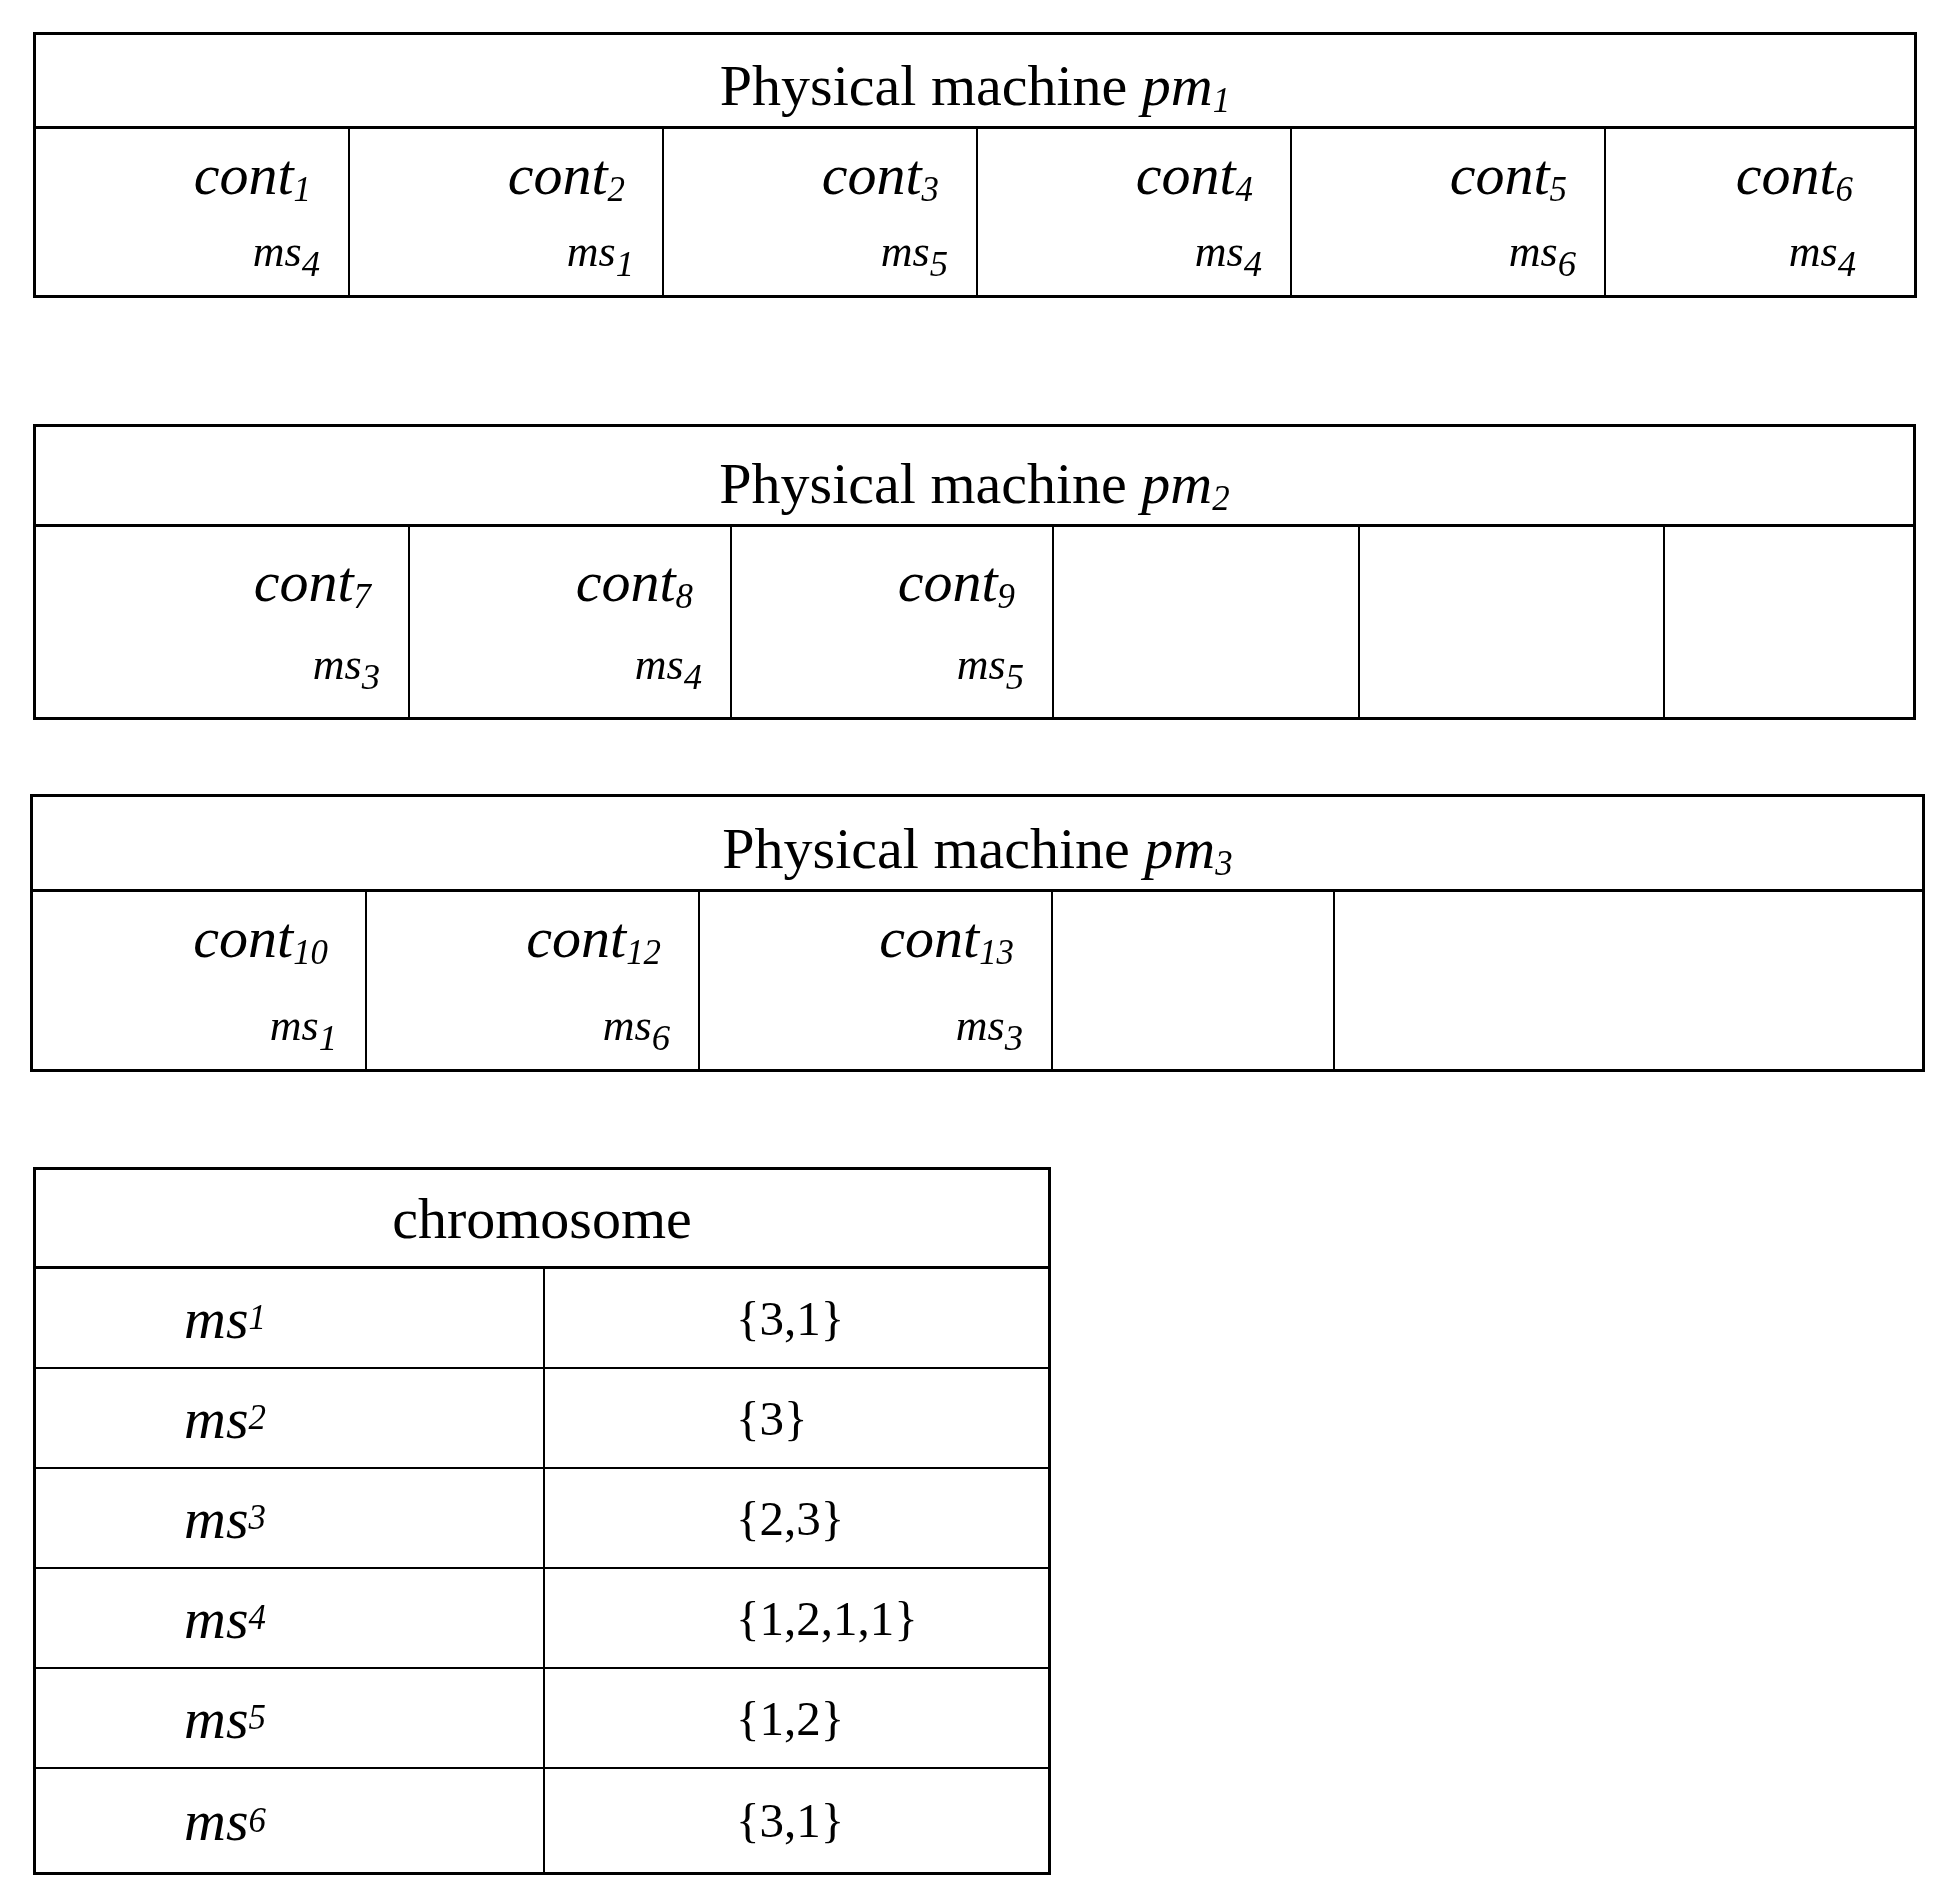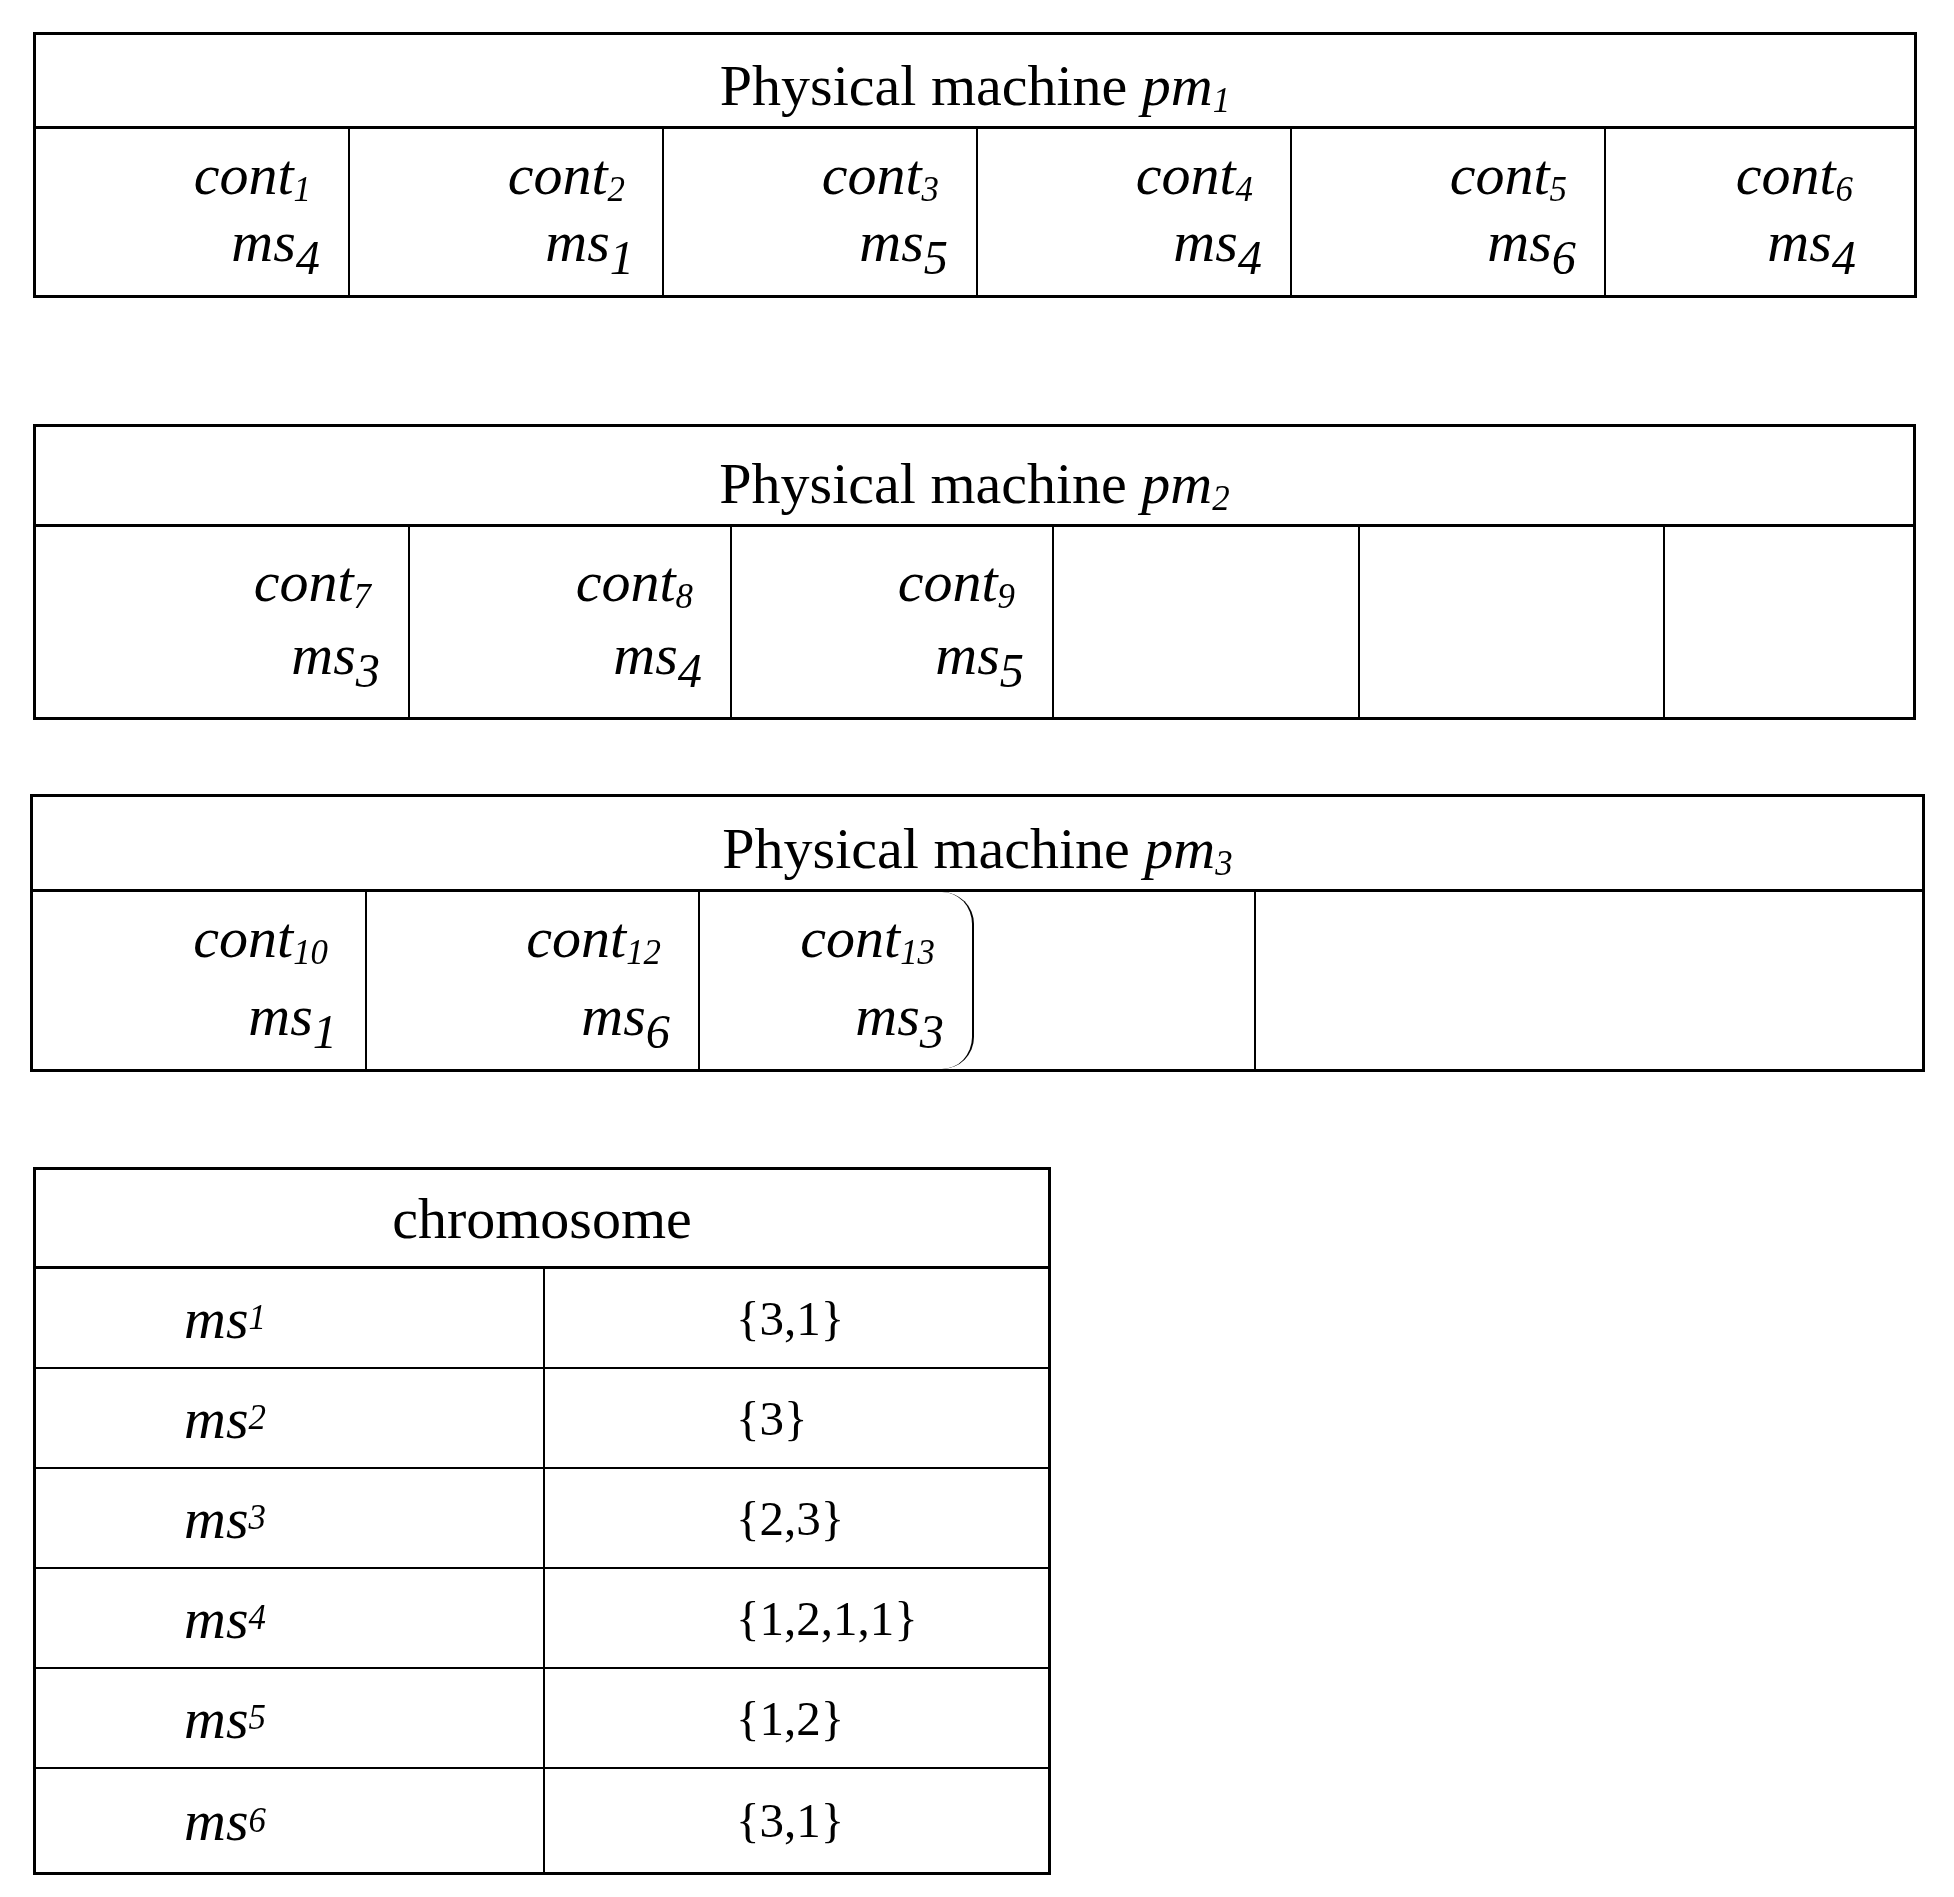--- a/index.html
+++ b/index.html
@@ -6,21 +6,21 @@
   body { width:1954px; height:1898px; position:relative; overflow:hidden;
          font-family:"Liberation Serif", "DejaVu Serif", serif; color:#000; }
   .pm { position:absolute; border:3.7px solid #000; box-sizing:border-box; }
   .pm-head { position:absolute; left:0; right:0; top:0; border-bottom:3.7px solid #000; box-sizing:border-box;
              display:flex; align-items:flex-end; justify-content:center; font-size:58px; line-height:1; padding-bottom:7.4px; }
   .pm-head i sub, .cell i sub, .ms sub { font-size:0.6em; vertical-align:-0.2em; }
   .pm-body { position:absolute; left:0; right:0; bottom:0; display:flex;align-items:center; }
   .cell { position:relative; border-right:2.8px solid #000; box-sizing:border-box; height:100%; }
   .cell:last-child { border-right:none; }
   .cont { position:absolute; right:37px; top:16.7px; font-style:italic; font-size:58px; line-height:1; }
-  .svc { position:absolute; right:28px; bottom:13px; font-style:italic; font-size:58px; line-height:1; }
+  .svc { position:absolute; right:28px; bottom:13px; font-style:italic; font-size:44px; line-height:1; }
   .chromo { position:absolute; left:33px; top:1167px; width:1018px; height:708px; border:3.7px solid #000; box-sizing:border-box; }
   .chromo-head { height:99px; border-bottom:3.7px solid #000; box-sizing:border-box; display:flex; align-items:center; justify-content:center;
                  font-size:58px; }
   .chromo-row { height:100px; display:flex; border-bottom:2.8px solid #000; box-sizing:border-box; }
   .chromo-row:last-child { border-bottom:none; height:103px; }
   .c-ms { width:509px; border-right:2.8px solid #000; box-sizing:border-box; font-style:italic; font-size:58px;
           display:flex; align-items:center; padding-left:148px; }
   .c-gene { flex:1; font-size:49px; display:flex; align-items:center; padding-left:148px;margin-left:43px; }
 </style>
 </head>
@@ -87,21 +87,21 @@
   </div>
   <div class="pm-body" style="top:95px;text-decoration:underline;">
     <div class="cell" style="width:334px;">
       <span class="cont"><i><span>cont</span><sub>10</sub></i></span>
       <span class="svc"><span>ms</span><sub>1</sub></span>
     </div>
     <div class="cell" style="width:333px;">
       <span class="cont"><i><span>cont</span><sub>12</sub></i></span>
       <span class="svc"><span>ms</span><sub>6</sub></span>
     </div>
-    <div class="cell" style="width:274px;border-radius:32px;">
+    <div class="cell" style="width:353px;">
       <span class="cont"><i><span>cont</span><sub>13</sub></i></span>
       <span class="svc"><span>ms</span><sub>3</sub></span>
     </div>
     <div class="cell" style="width:282px;"></div>
     <div class="cell" style="flex:1;"></div>
   </div>
 </div>
 
 <div class="chromo">
   <div class="chromo-head">

